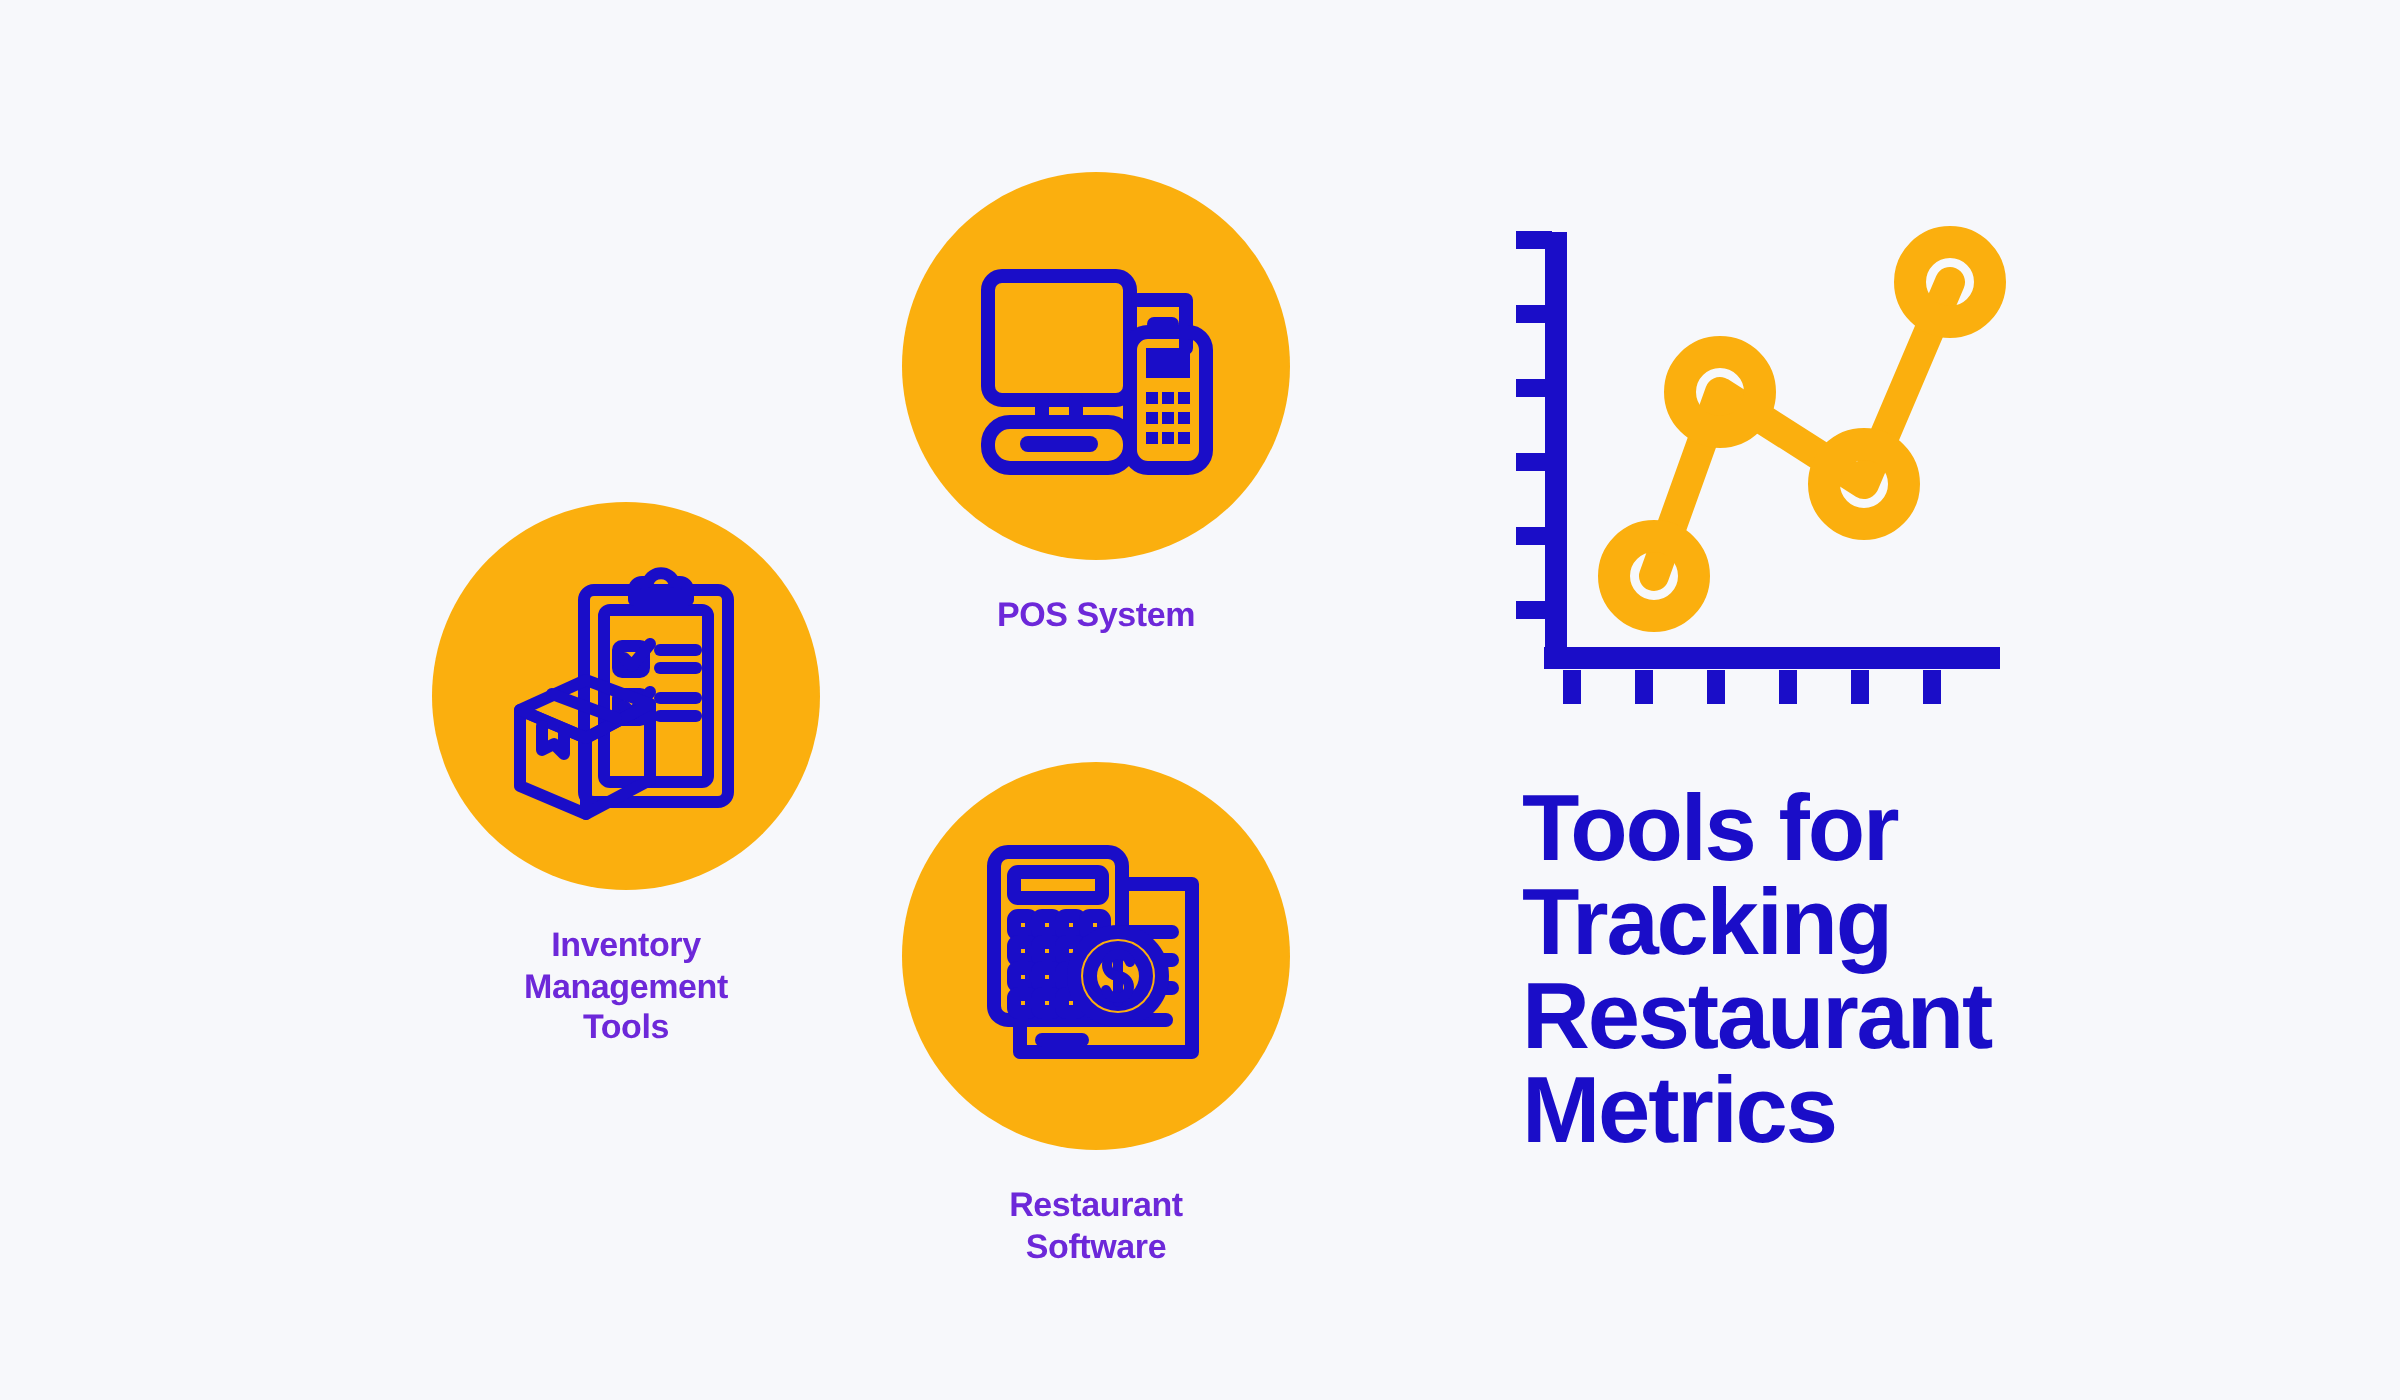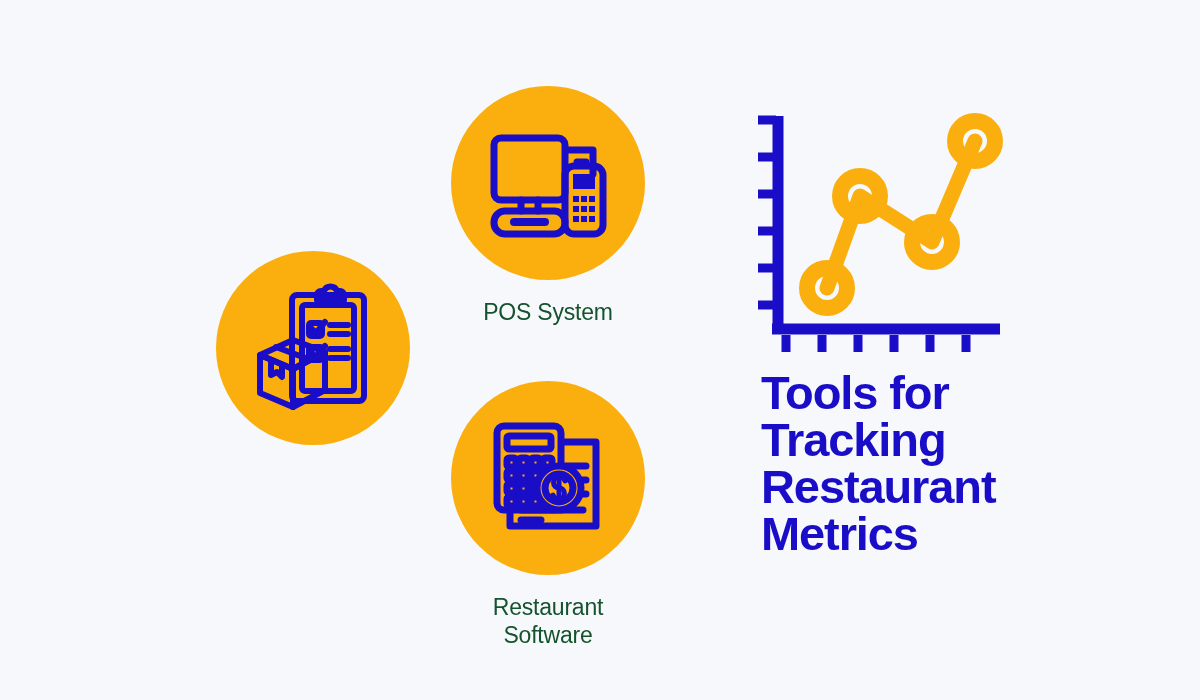--- a/index.html
+++ b/index.html
@@ -31,23 +31,23 @@
   .icon-circle {
     border-radius: 50%;
     background: #fbaf0e;
     display: flex;
     align-items: center;
     justify-content: center;
   }
   .icon-caption {
     margin-top: 18px;
     text-align: center;
-    color: #14532d;
-    font-weight: normal;
-    font-size: 23px;
+    color: #6d28d9;
+    font-weight: bold;
+    font-size: 17px;
     line-height: 1.22;
     letter-spacing: -0.2px;
     white-space: pre-line;
   }
 
   
   #card-inventory  { left: 160px; top: 251px;  width: 306px; }
   #card-pos        { left: 398px; top: 86px;   width: 300px; }
   #card-accounting { left: 398px; top: 381px;  width: 300px; }
 
@@ -61,21 +61,21 @@
     left: 752px;
     top: 96px;
     width: 272px;
     height: 262px;
   }
 
   
   #headline {
     position: absolute;
     left: 761px;
-    top: 369px;
+    top: 390px;
     width: 420px;
     color: #1a0dc8;
     font-weight: bold;
     font-size: 47px;
     line-height: 47px;
     letter-spacing: -1.1px;
     white-space: pre-line;
   }
 </style>
 </head>
@@ -110,20 +110,23 @@
 
           <path d="M50 91 v38 l32 -17 v-38 z"></path>
 
           <path d="M17 77 l33 -15 l32 12 l-32 17 z"></path>
 
           <path d="M33 69 l32 12"></path>
           <path d="M28 85 v12 l6 -3 l5 5 v-12"></path>
         </g>
       </svg>
     </div>
+    <div class="icon-caption">Inventory
+Management
+Tools</div>
   </div>
 
   <div class="icon-card" id="card-pos">
     <div class="icon-circle">
       <svg width="134" height="134" viewBox="0 0 134 134">
         <g fill="none" stroke="#1a0dc8" stroke-width="7" stroke-linejoin="round" stroke-linecap="round">
 
           <rect x="13" y="22" width="71" height="62" rx="7"></rect>
 
           <path d="M40 84 v11"></path>

